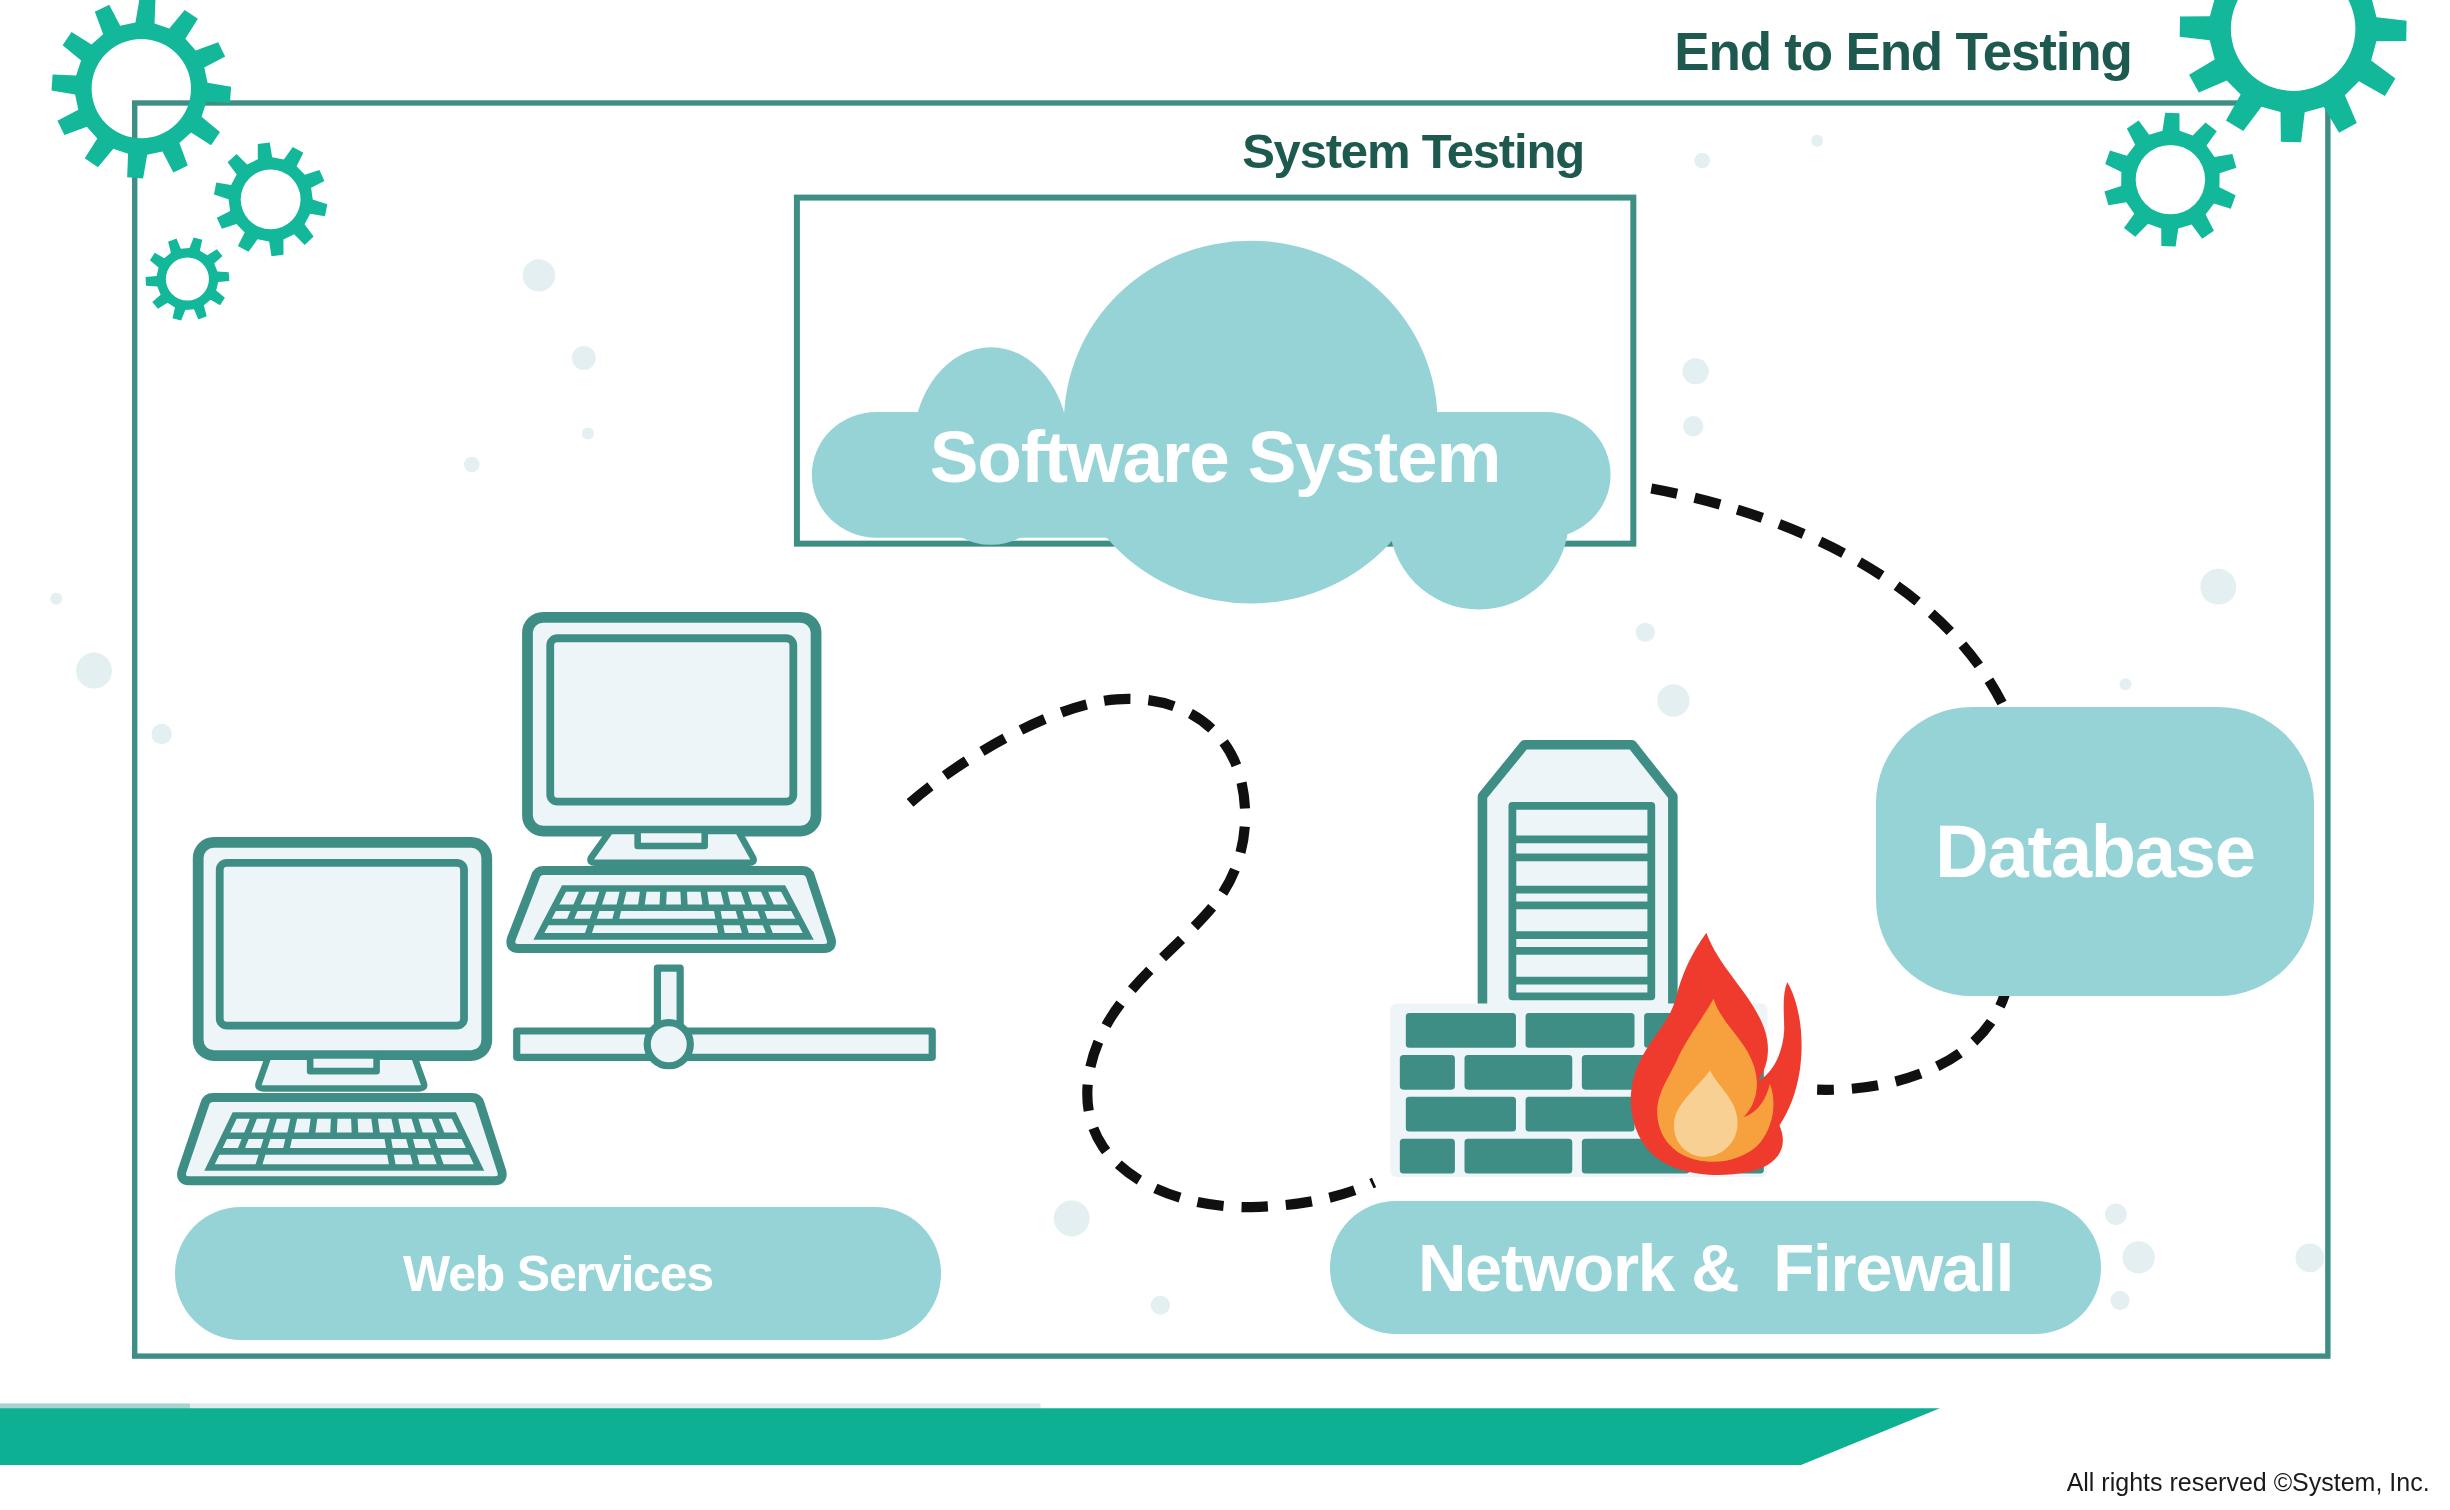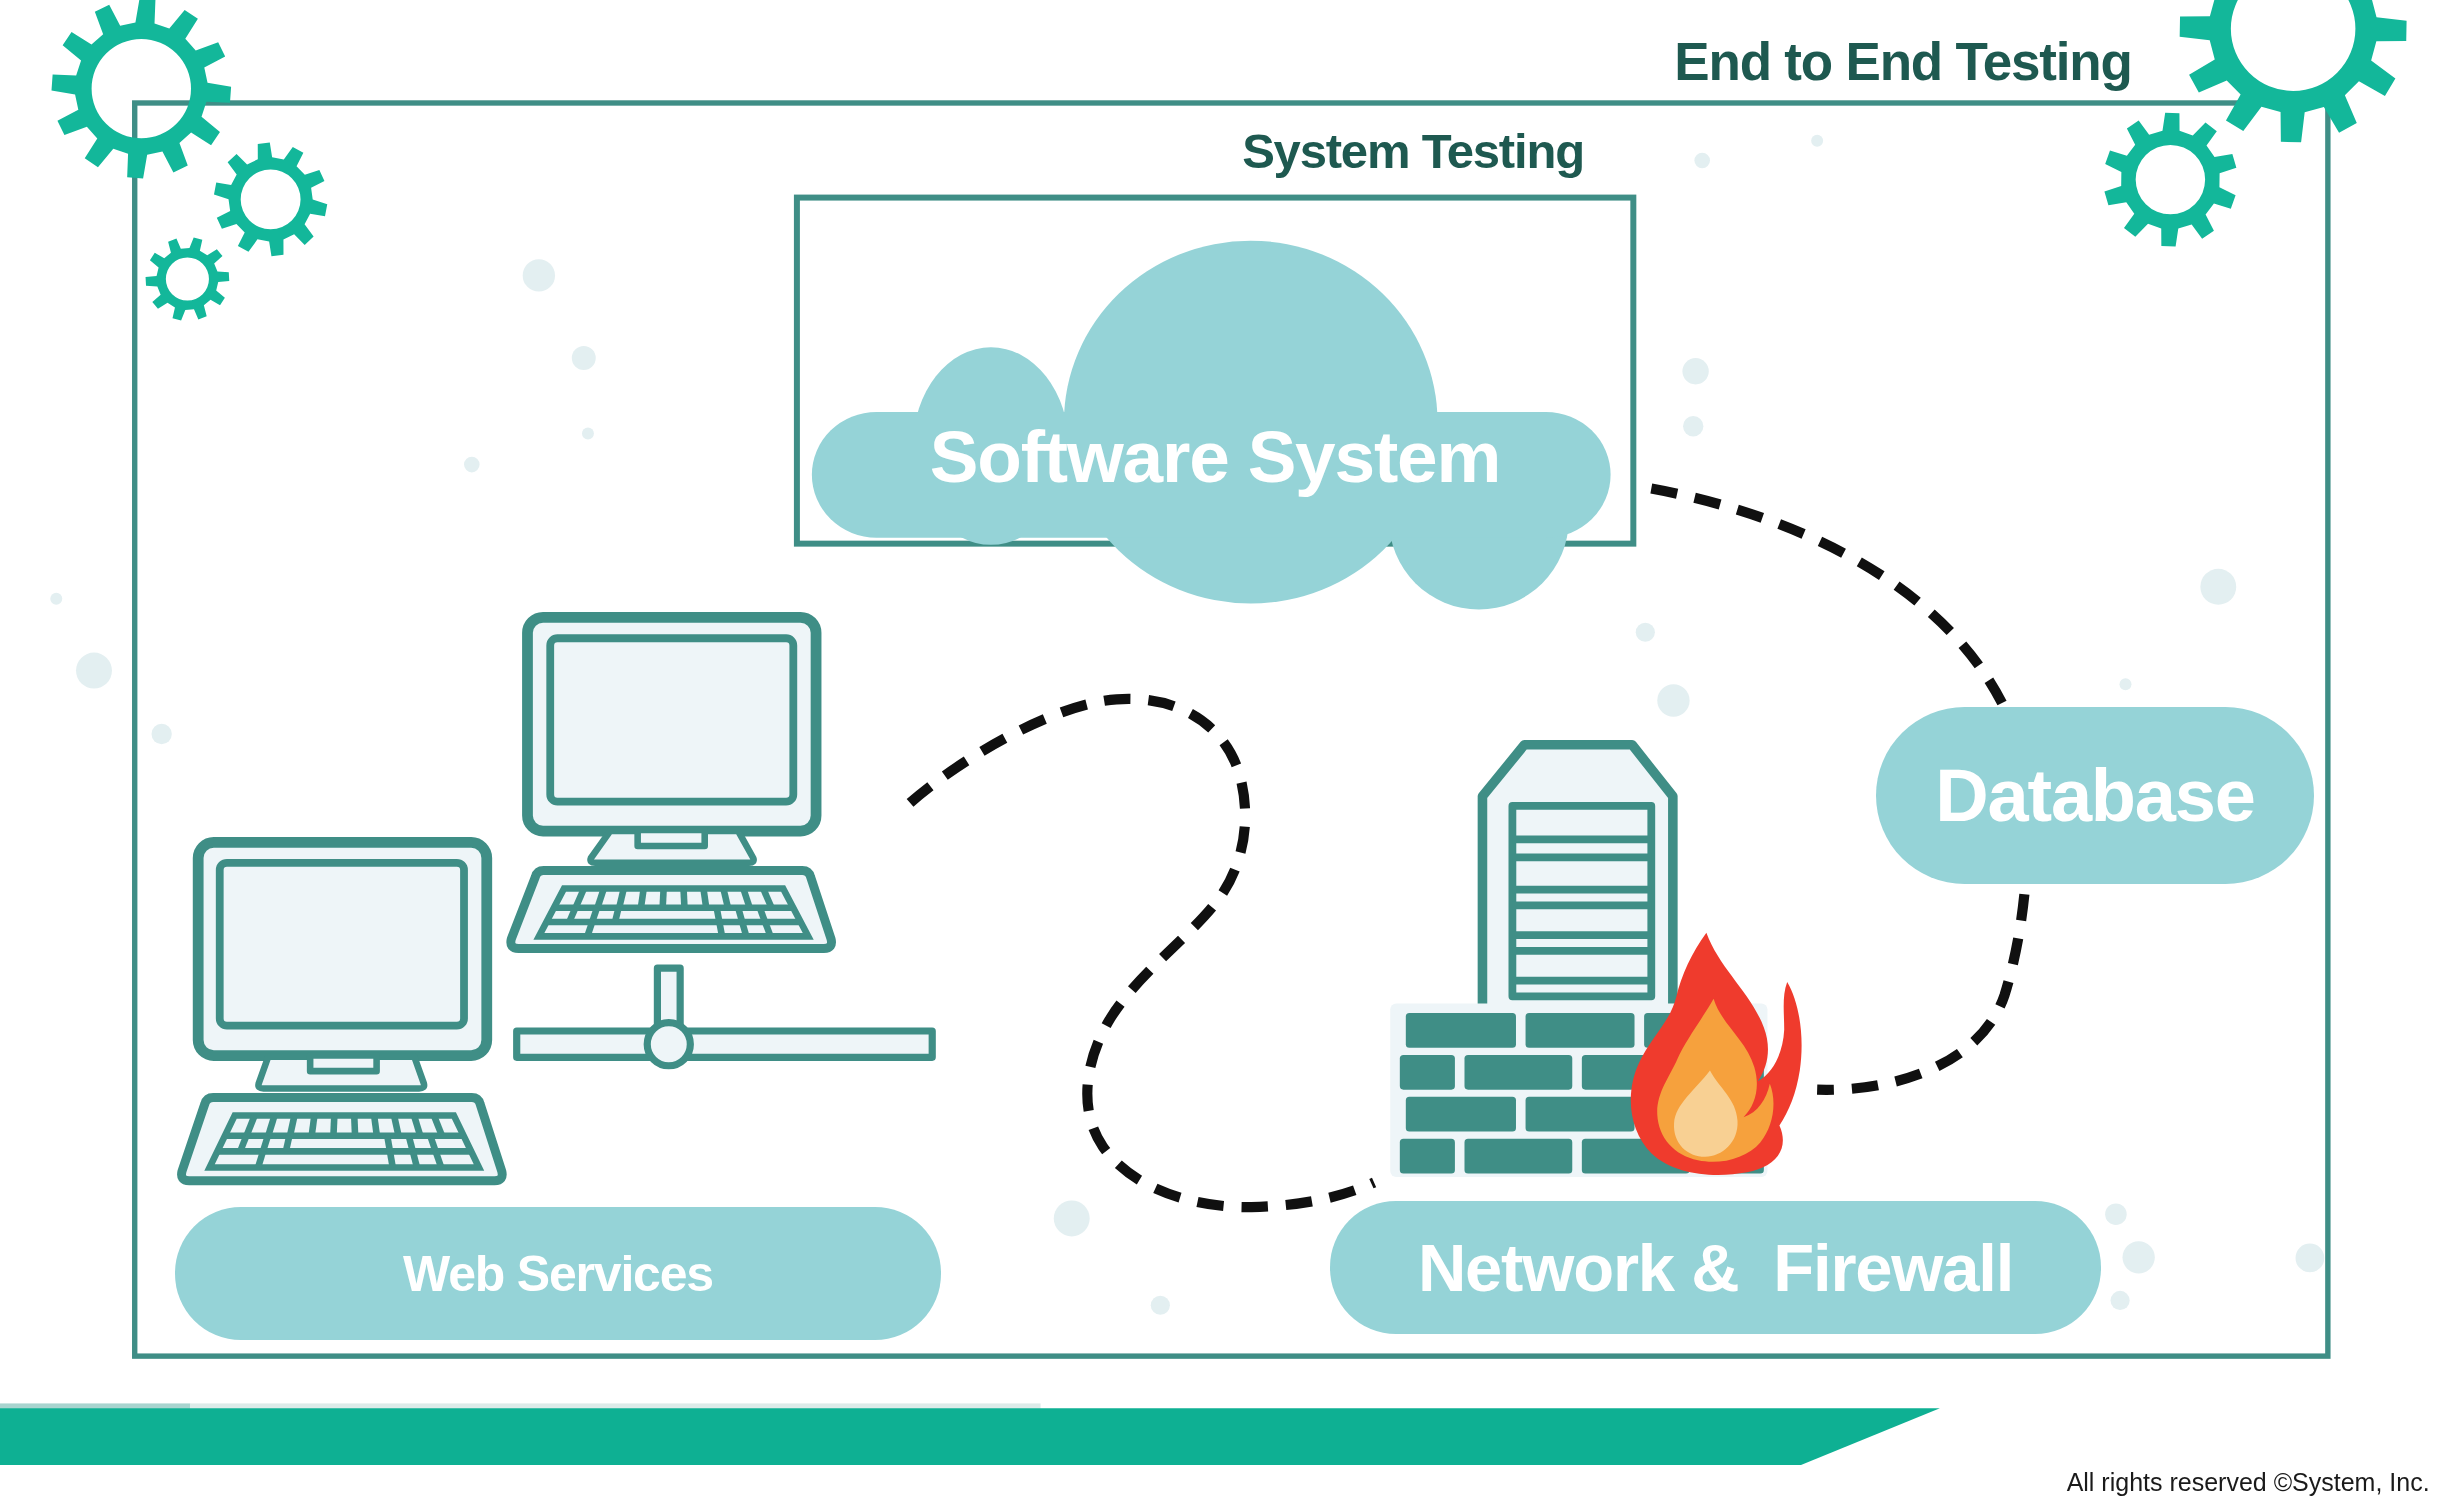--- a/index.html
+++ b/index.html
@@ -255,33 +255,33 @@
       </g>
     </g>
 
     <g>
       <rect x="0" y="2344" width="318" height="9" class="bandstrip1"></rect>
       <rect x="318" y="2344" width="1420" height="9" class="bandstrip2"></rect>
       <polygon class="bandshape" points="0,2352 3240,2352 3008,2447 0,2447"></polygon>
     </g>
   </svg>
 
-  <div class="pill" style="left:1876px;top:707px;width:438px;height:177px;border-radius:96px;">
+  <div class="pill" style="left:1876px;top:707px;width:438px;height:289px;border-radius:96px;">
     <span class="label" style="font-size:74px;">Database</span>
   </div>
 
   <div class="pill" style="left:175px;top:1207px;width:766px;height:133px;border-radius:66px;">
     <span class="label" style="font-size:50px;">Web Services</span>
   </div>
 
   <div class="pill" style="left:1330px;top:1201px;width:771px;height:133px;border-radius:66px;">
     <span class="label" style="font-size:67px;text-align:center;">Network &amp;  Firewall</span>
   </div>
 
-  <div class="label title" style="left:1903px;top:61px;text-align:right;">End to End Testing</div>
+  <div class="label title" style="left:1903px;top:51px;text-align:right;">End to End Testing</div>
 
   <div class="label subtitle" style="left:1413px;top:151px;">System Testing</div>
 
   <div class="label cloud-label" style="left:1215px;top:456px;">Software System</div>
 
   <div class="copyright">All rights reserved ©System, Inc.</div>
 </div>
 
 
 </body></html>

